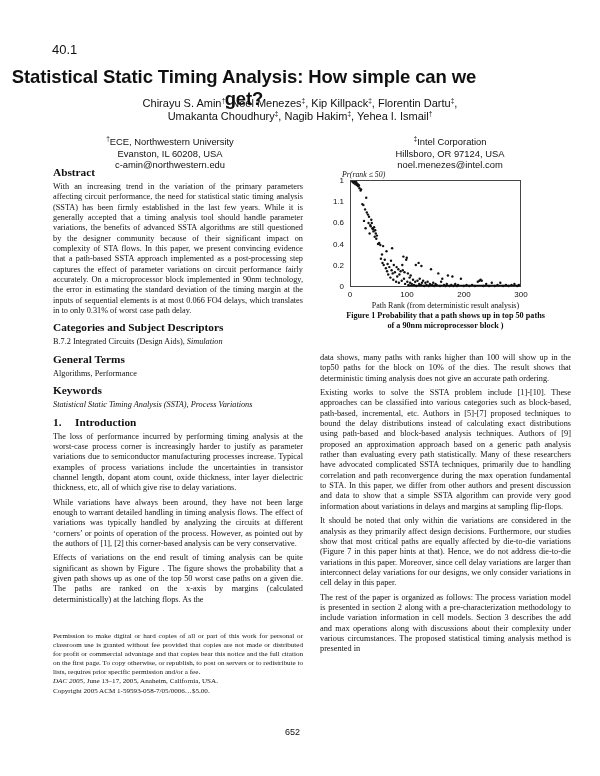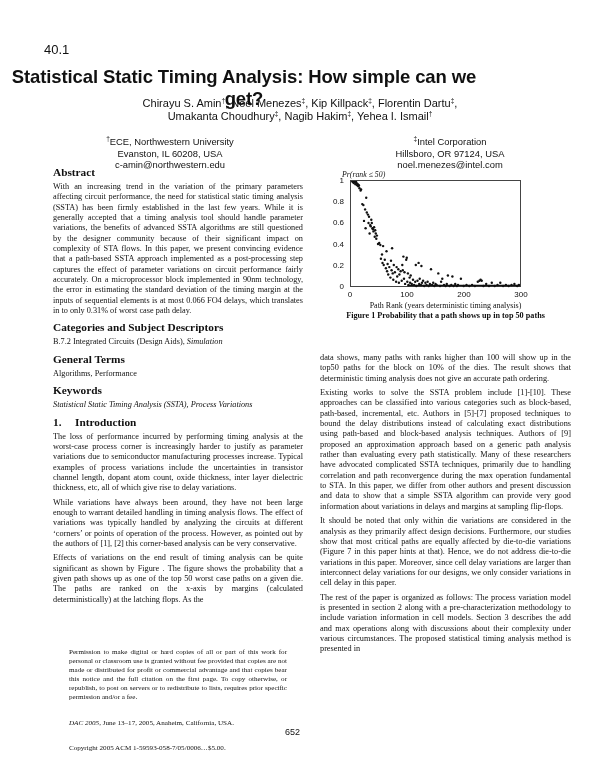--- a/index.html
+++ b/index.html
@@ -1,40 +1,40 @@
 <!DOCTYPE html>
 <html><head>
 <meta charset="utf-8">
 <style>
   html, body { margin: 0; padding: 0; background: #ffffff; }
   body { width: 600px; height: 776px; position: relative; overflow: hidden; color: #111; }
   .sans { font-family: "Liberation Sans", sans-serif; }
   .serif { font-family: "Liberation Serif", serif; }
 
-  .session { position: absolute; left: 44px; top: 42px; font-size: 13px; }
+  .session { position: absolute; left: 52px; top: 42px; font-size: 13px; }
   .title { position: absolute; left: 0; width: 488px; top: 66px; text-align: center; font-size: 18.5px; font-weight: bold; letter-spacing: -0.1px; }
   .authors { position: absolute; left: 0; width: 600px; top: 97px; text-align: center; font-size: 11px; line-height: 13px; }
   .affil { position: absolute; top: 136px; text-align: center; font-size: 9.4px; line-height: 11.6px; }
   .affil.left { left: 60px; width: 220px; }
   .affil.right { left: 350px; width: 200px; }
   sup { font-size: 6.5px; vertical-align: 4px; line-height: 0; }
 
   .col { position: absolute; font-size: 8.25px; line-height: 10.35px; text-align: justify; }
   .col.left { left: 53px; top: 166px; width: 250px; }
   .col.right { left: 320px; top: 353px; width: 251px; }
 
   h2 { font-family: "Liberation Serif", serif; font-size: 11.3px; font-weight: bold; margin: 5px 0 3px 0; line-height: 13px; }
   h2.first { margin-top: 0; }
   p { margin: 0 0 4px 0; }
   p.short { text-align: left; }
   .it { font-style: italic; }
   .num { display: inline-block; width: 22px; }
 
   .permission { position: absolute; left: 53px; top: 632px; width: 250px; font-size: 7.1px; line-height: 9.1px; text-align: justify; }
-  .permission p { margin: 16px; }
+  .permission p { margin: 0; }
 
   .pagenum { position: absolute; left: 285px; top: 727px; font-size: 9px; }
 
   
   .figure { position: absolute; left: 320px; top: 170px; width: 251px; height: 180px; }
   .ylab { position: absolute; left: 22px; top: 0px; font-size: 7.8px; }
   .plot { position: absolute; left: 30px; top: 10px; width: 171px; height: 107px; border: 1px solid #444; box-sizing: border-box; }
   .plot svg { position: absolute; left: 0; top: 0; }
   .ytick { position: absolute; left: 2px; font-size: 8px; width: 22px; text-align: right; }
   .xtick { position: absolute; top: 120px; font-size: 8px; width: 30px; text-align: center; }
@@ -93,21 +93,21 @@
 
 <div class="permission serif">
   <p>Permission to make digital or hard copies of all or part of this work for personal or classroom use is granted without fee provided that copies are not made or distributed for profit or commercial advantage and that copies bear this notice and the full citation on the first page. To copy otherwise, or republish, to post on servers or to redistribute to lists, requires prior specific permission and/or a fee.</p>
   <p><span class="it">DAC 2005</span><span>, June 13–17, 2005, Anaheim, California, USA.</span></p>
   <p>Copyright 2005 ACM 1-59593-058-7/05/0006…$5.00.</p>
 </div>
 
 <div class="figure">
   <div class="ylab serif" style="font-style:italic;">Pr(rank ≤ 50)</div>
   <div class="ytick sans" style="top:6px;">1</div>
-  <div class="ytick sans" style="top:27px;">0.8</div>
+  <div class="ytick sans" style="top:27px;">1.1</div>
   <div class="ytick sans" style="top:48px;">0.6</div>
   <div class="ytick sans" style="top:70px;">0.4</div>
   <div class="ytick sans" style="top:91px;">0.2</div>
   <div class="ytick sans" style="top:112px;">0</div>
 
   <div class="plot">
     <svg id="scatter" width="171" height="107">
         <circle cx="1.1" cy="0.0" r="1.2" fill="#111"></circle>
         <circle cx="1.7" cy="1.0" r="1.2" fill="#111"></circle>
         <circle cx="2.3" cy="0.0" r="1.2" fill="#111"></circle>
@@ -260,23 +260,24 @@
         <circle cx="167.9" cy="104.0" r="1.2" fill="#111"></circle>
         <line x1="56.333333333333336" x2="169" y1="104.5" y2="104.5" stroke="#111" stroke-width="1.5"></line>
       </svg>
   </div>
 
   <div class="xtick sans" style="left:15px;">0</div>
   <div class="xtick sans" style="left:72px;">100</div>
   <div class="xtick sans" style="left:129px;">200</div>
   <div class="xtick sans" style="left:186px;">300</div>
 
-  <div class="xlab serif">Path Rank (years deterministic timing analysis)</div>
+  <div class="xlab serif">Path Rank (from deterministic result analysis)</div>
   <div class="caption serif">
     <div>Figure 1 Probability that a path shows up in top 50 paths</div>
+    <div>of a 90nm microprocessor block )</div>
   </div>
 </div>
 
 <div class="col right serif">
   <p>data shows, many paths with ranks higher than 100 will show up in the top50 paths for the block on 10% of the dies. The result shows that deterministic timing analysis does not give an accurate path ordering.</p>
   <p>Existing works to solve the SSTA problem include [1]-[10]. These approaches can be classified into various categories such as block-based, path-based, incremental, etc. Authors in [5]-[7] proposed techniques to bound the delay distributions instead of calculating exact distributions using path-based and block-based analysis techniques. Authors of [9] proposed an approximation approach based on a generic path analysis rather than evaluating every path statistically. Many of these researchers have advocated complicated SSTA techniques, primarily due to handling correlation and path reconvergence during the max operation fundamental to STA. In this paper, we differ from other authors and present discussion and data to show that a simple SSTA algorithm can provide very good information about variations in delays and margins at sampling flip-flops.</p>
   <p>It should be noted that only within die variations are considered in the analysis as they primarily affect design decisions. Furthermore, our studies show that most critical paths are equally affected by die-to-die variations (Figure 7 in this paper hints at that). Hence, we do not address die-to-die variations in this paper. Moreover, since cell delay variations are larger than interconnect delay variations for our designs, we only consider variations in cell delay in this paper.</p>
   <p>The rest of the paper is organized as follows: The process variation model is presented in section 2 along with a pre-characterization methodology to include variation information in cell models. Section 3 describes the add and max operations along with discussions about their complexity under various circumstances. The proposed statistical timing analysis method is presented in</p>
 </div>
 

